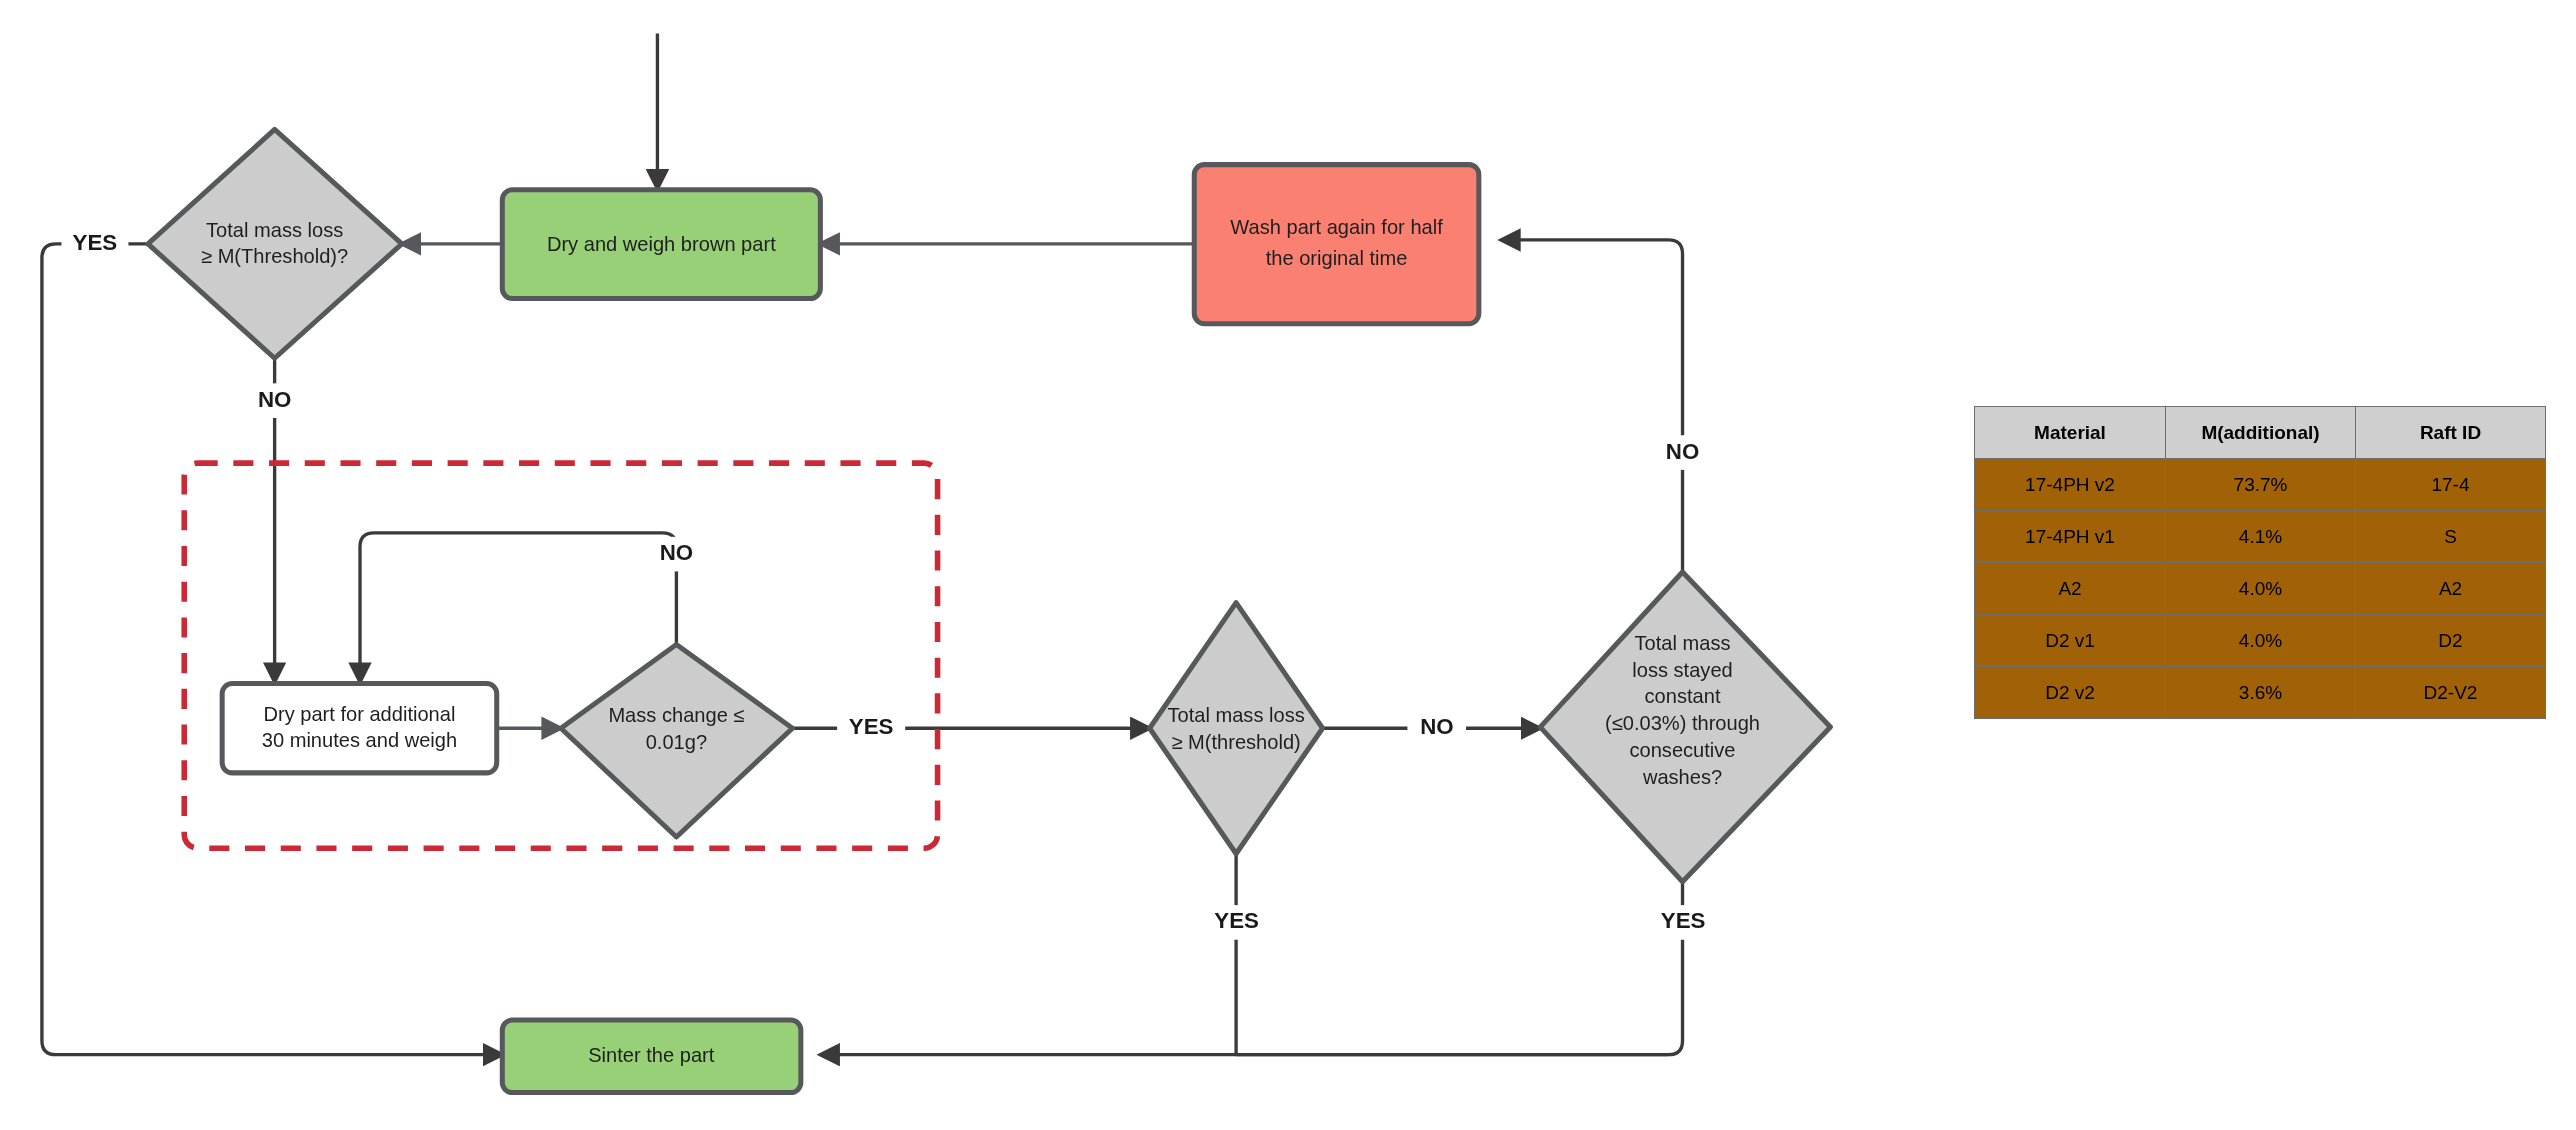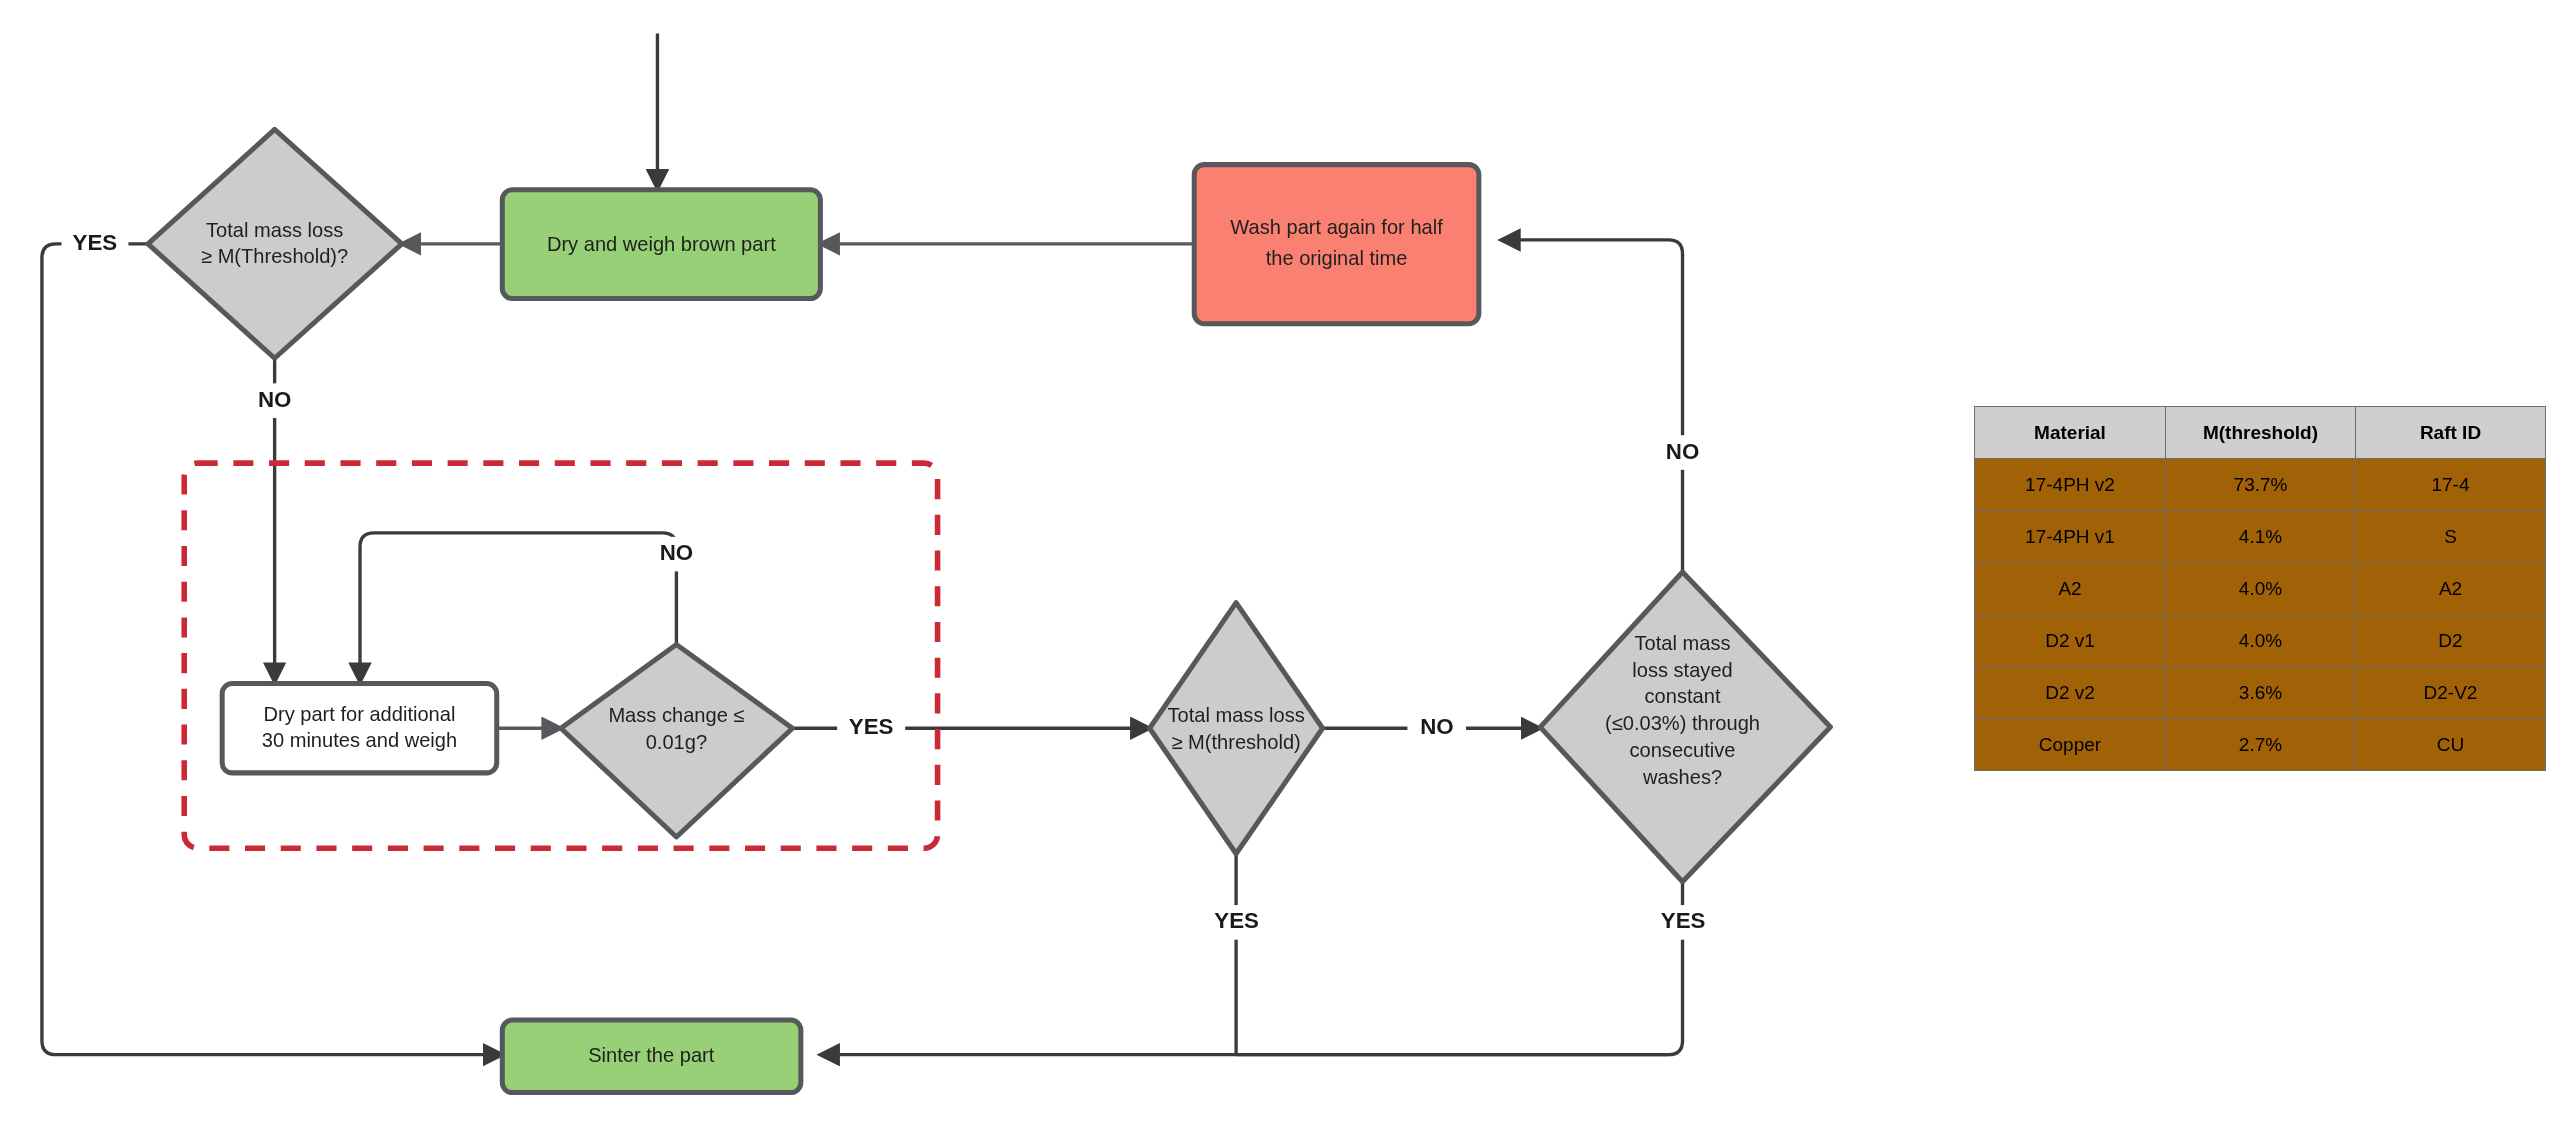--- a/index.html
+++ b/index.html
@@ -243,21 +243,21 @@
   <div id="legend-table-wrap">
     <table class="legend-table">
       <colgroup>
           <col class="c1">
           <col class="c2">
           <col class="c3">
         </colgroup>
       <thead>
         <tr>
           <th>Material</th>
-          <th>M(threshold)</th>
+          <th>M(additional)</th>
           <th>Raft ID</th>
         </tr>
       </thead>
       <tbody>
         <tr>
           <td>17-4PH v2</td>
           <td>73.7%</td>
           <td>17-4</td>
         </tr>
         <tr>
@@ -273,23 +273,18 @@
         <tr>
           <td>D2 v1</td>
           <td>4.0%</td>
           <td>D2</td>
         </tr>
         <tr>
           <td>D2 v2</td>
           <td>3.6%</td>
           <td>D2-V2</td>
         </tr>
-        <tr>
-          <td>Copper</td>
-          <td>2.7%</td>
-          <td>CU</td>
-        </tr>
       </tbody>
     </table>
   </div>
 
 </div>
 
 
 </body></html>

